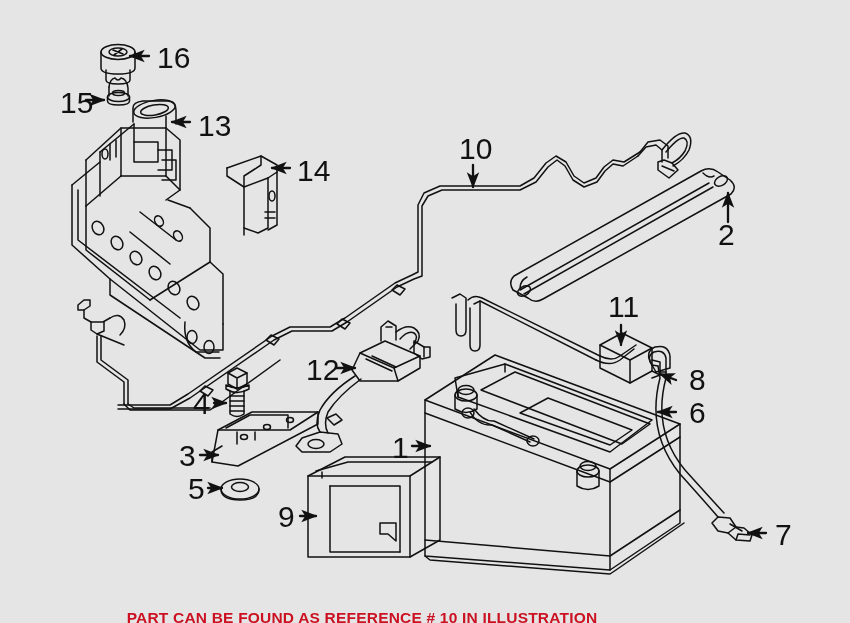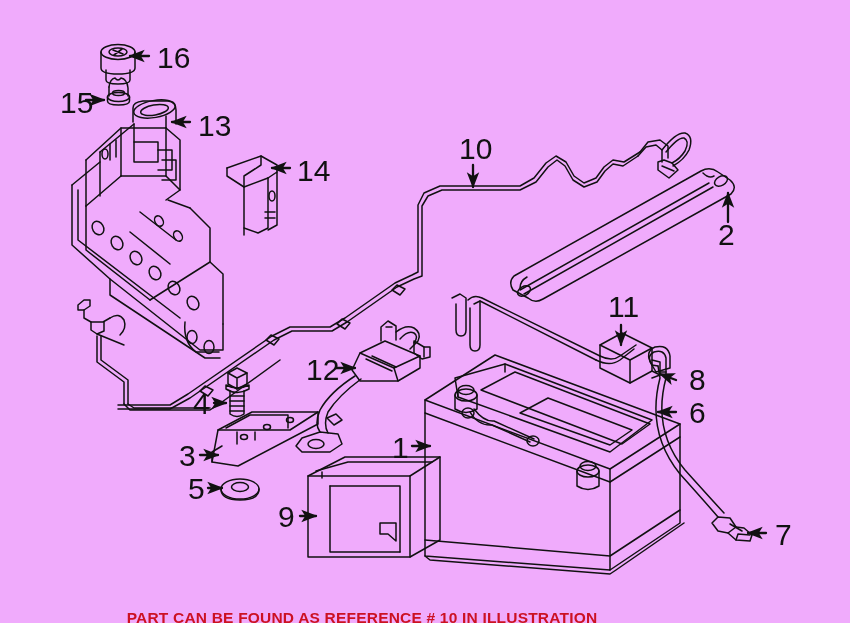--- a/index.html
+++ b/index.html
@@ -8,21 +8,21 @@
     padding: 0;
     background: #ffffff;
   }
   body {
     font-family: "Liberation Sans", sans-serif;
   }
   #stage {
     position: relative;
     width: 850px;
     height: 623px;
-    background: #f0abfc;
+    background: #e5e5e5;
     overflow: hidden;
   }
   #diagram-svg {
     position: absolute;
     left: 0;
     top: 0;
     width: 850px;
     height: 623px;
   }
   .footnote {

